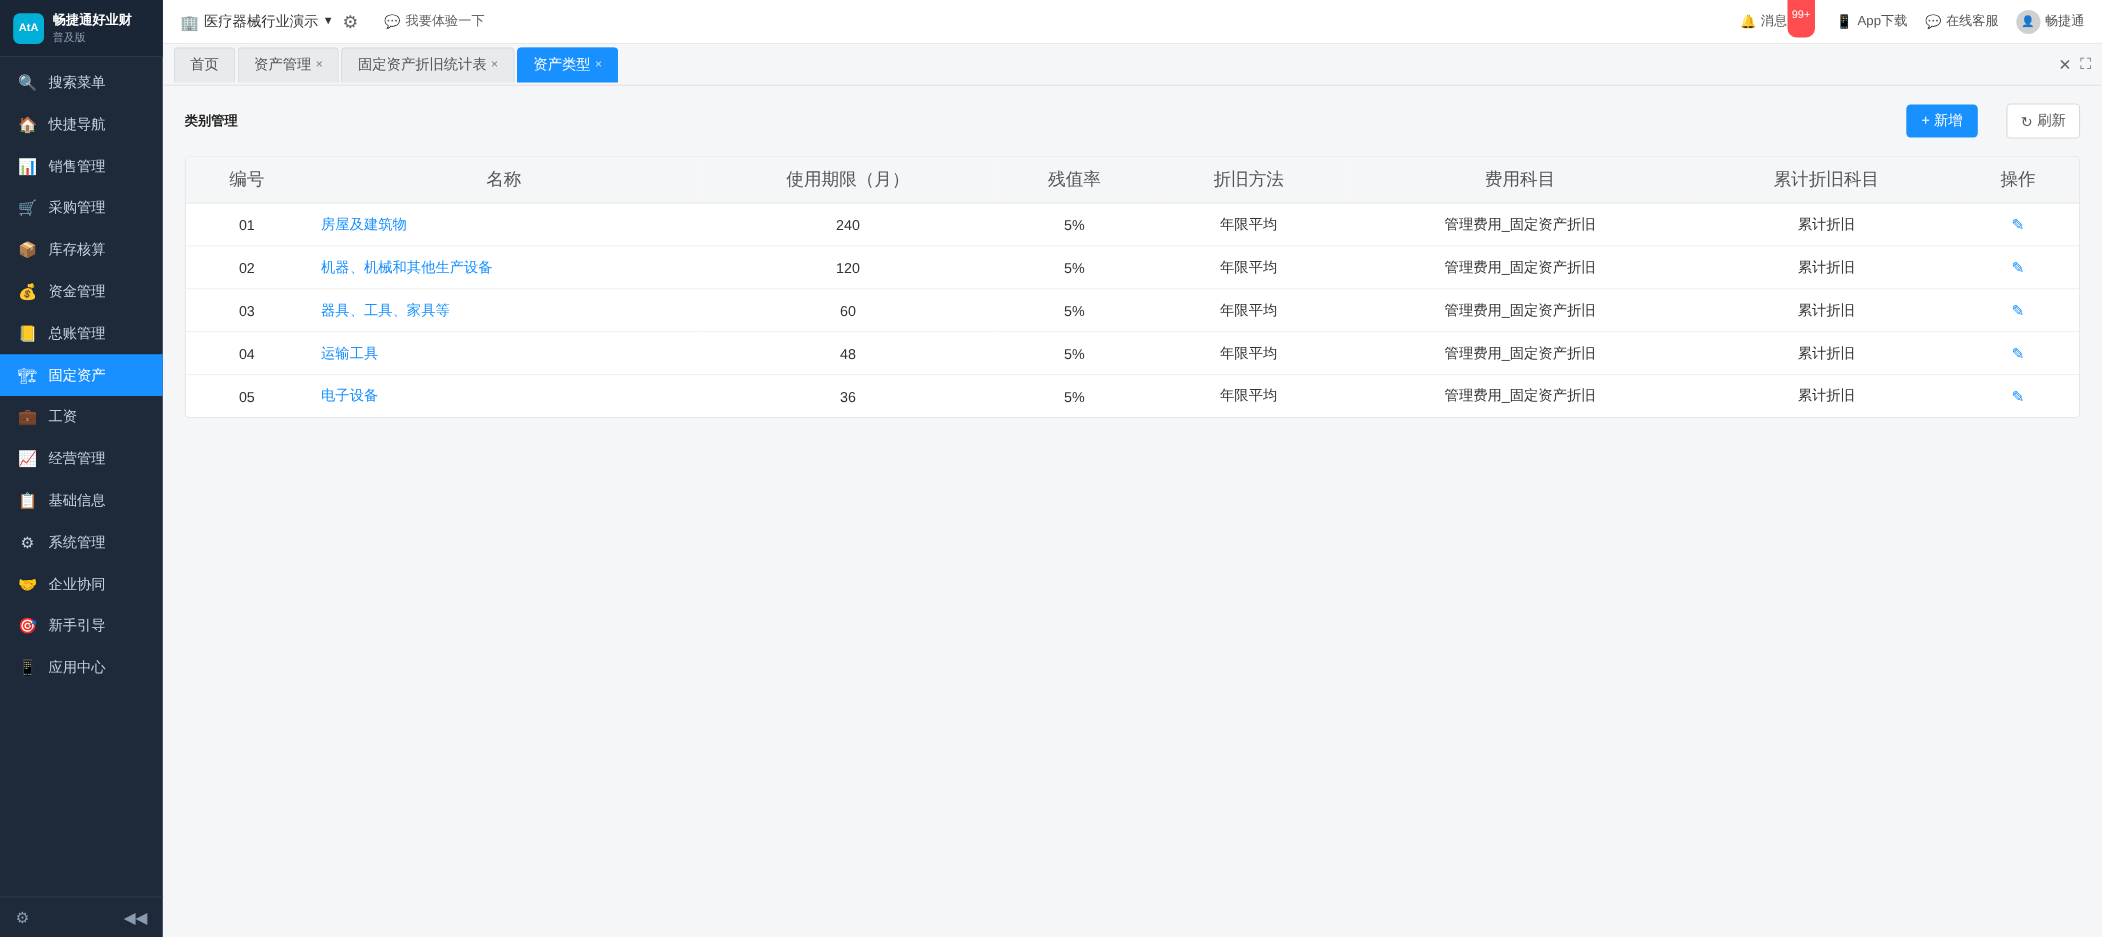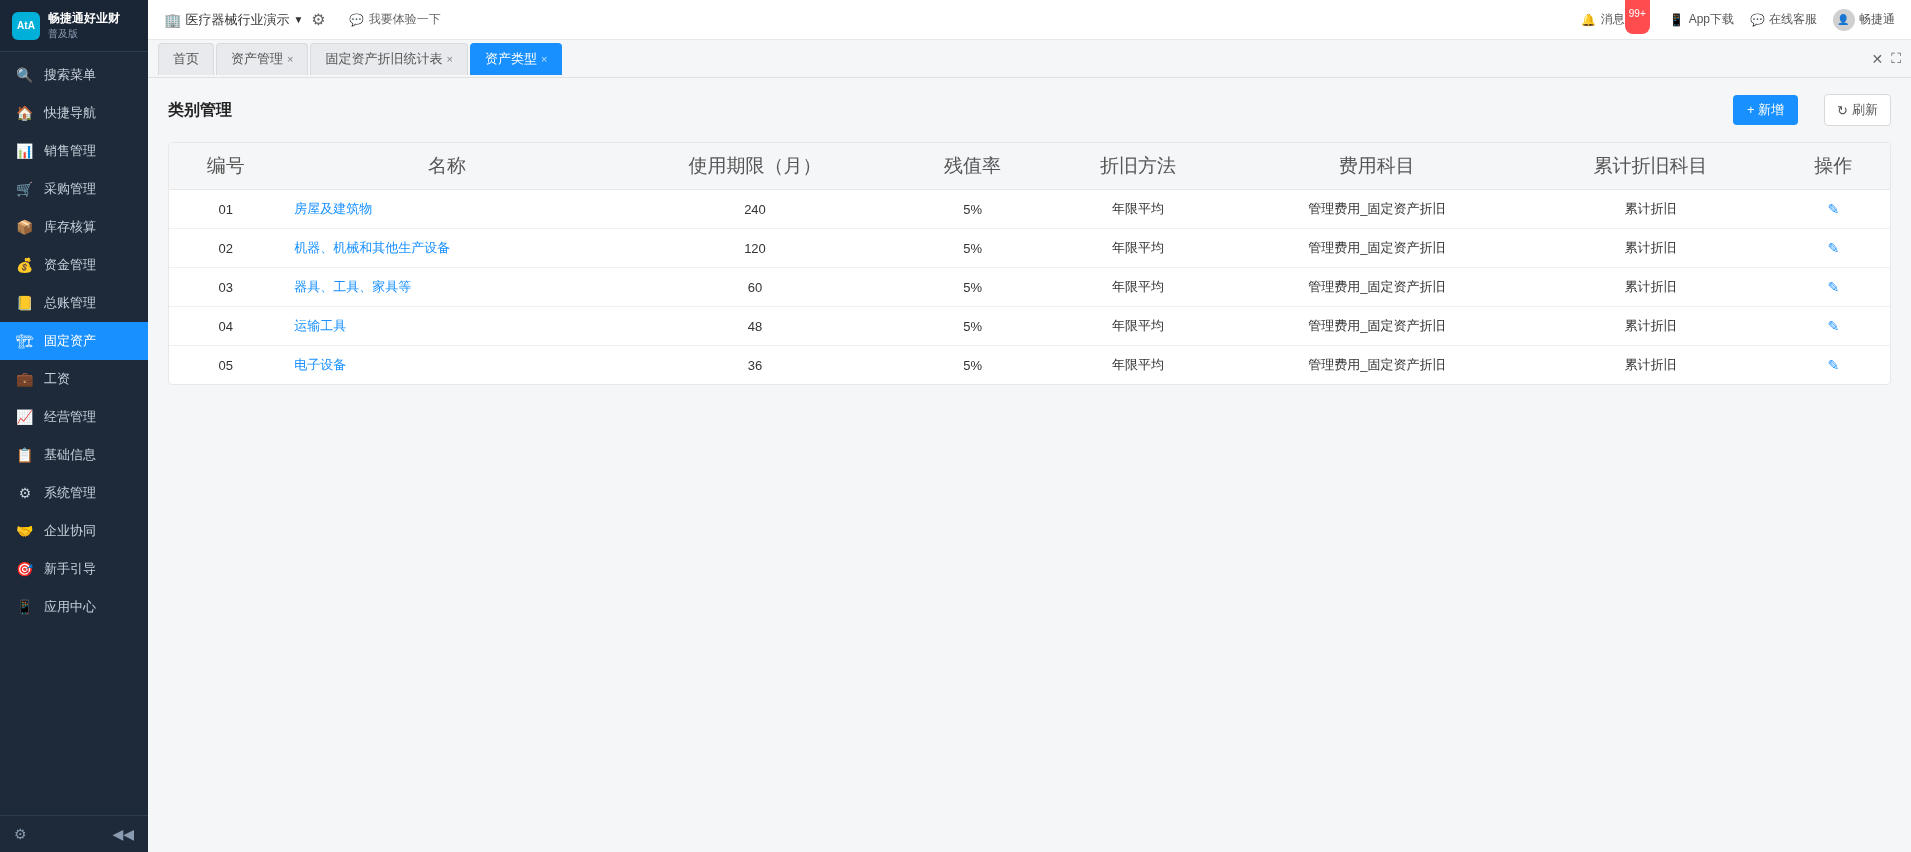--- a/index.html
+++ b/index.html
@@ -142,21 +142,21 @@
       background: #f5f6f8;
     }
 
     
     .page-header {
       display: flex;
       align-items: center;
       justify-content: space-between;
       margin-bottom: 16px;
     }
-    .page-title { font-size: 16px; font-weight: bold; color: #222; }
+    .page-title { font-size: 12px; font-weight: bold; color: #222; }
     .page-actions { display: flex; gap: 26px; align-items: center; }
     .btn-new {
       background: #1890ff; color: #fff;
       border: none; border-radius: 4px;
       padding: 6px 14px; font-size: 13px;
       cursor: pointer; display: flex; align-items: center; gap: 4px;
     }
     .btn-refresh {
       background: #fff; color: #555;
       border: 1px solid #d9d9d9; border-radius: 4px;
@@ -176,21 +176,21 @@
       border-collapse: collapse;
     }
     thead tr {
       background: #f5f6f8;
     }
     th {
       padding: 10px 12px;
       text-align: center;
       font-weight: 500;
       color: #555;
-      font-size: 19px;
+      font-size: 16px;
       border-bottom: 1px solid #e8e8e8;
     }
     td {
       padding: 10px 12px;
       text-align: center;
       color: #333;
       font-size: 13px;
       border-bottom: 1px solid #f0f0f0;
     }
     tbody tr:last-child td { border-bottom: none; }

